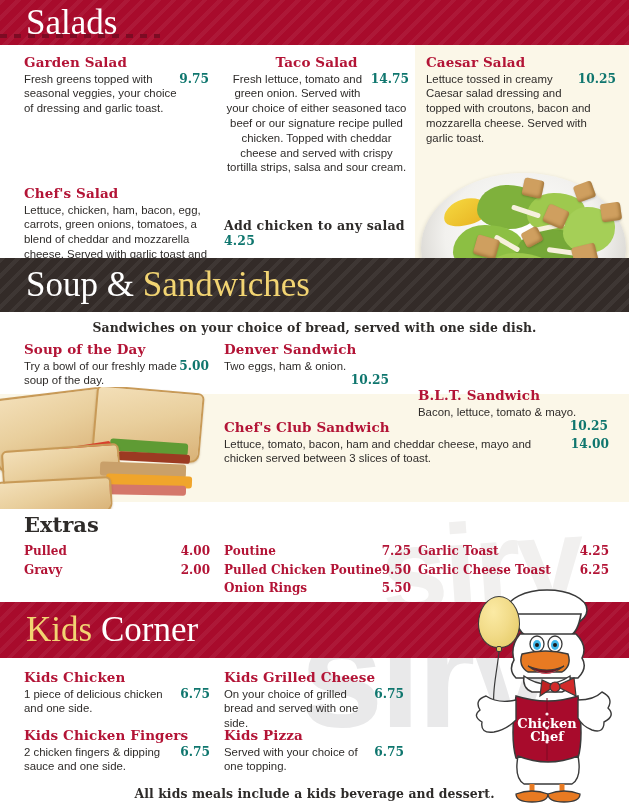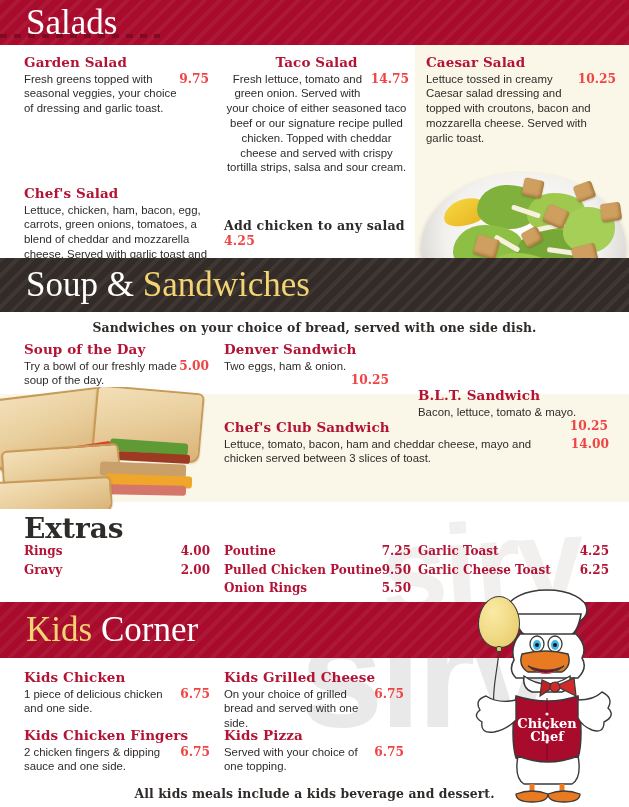--- a/index.html
+++ b/index.html
@@ -64,21 +64,21 @@
   .item-name {
     font-family: "DejaVu Serif", "Liberation Serif", serif;
     font-weight: 700; font-size: 13.5px; color:#b31436;
     letter-spacing: .1px; line-height: 1.15; margin-bottom: 1px;
   }
   .item-desc {
     font-size: 11.4px; color:#2e2b29; line-height: 1.30;
   }
   .price {
     font-family: "DejaVu Serif", "Liberation Serif", serif;
-    font-weight: 700; color:#ef4444; font-size: 12.2px;
+    font-weight: 700; color:#0f766e; font-size: 12.2px;
   }
   .price-right { float: right; }
 
   
   #salads-body { position:absolute; top:45px; left:0; width:629px; height:213px; z-index:3; }
   .caesar-panel {
     position:absolute; left:415px; top:0; width:214px; height:213px;
     background:#fbf7e8;
   }
   .col { position:absolute; }
@@ -146,21 +146,21 @@
     border:2px solid #c89a57; border-radius:6px 6px 9px 9px;
     box-shadow: 0 1px 2px rgba(120,80,30,.3);
   }
   .fill { position:absolute; border-radius:3px; }
 
   
   #extras { position:absolute; top:508px; left:0; width:629px; height:94px; z-index:4; }
   #extras h2 {
     position:absolute; left:24px; top:4px;
     font-family:"DejaVu Serif","Liberation Serif",serif;
-    font-weight:700; font-size:28px; color:#2e2b29;
+    font-weight:700; font-size:21px; color:#2e2b29;
   }
   .ex-col { position:absolute; top:36px; }
   #ex-col1 { left:24px;  width:186px; }
   #ex-col2 { left:224px; width:187px; }
   #ex-col3 { left:418px; width:191px; }
   .ex-row {
     position:relative; height:18.5px;
     font-family:"DejaVu Serif","Liberation Serif",serif;
     font-weight:700; font-size:12px; color:#b31436;
   }
@@ -322,21 +322,21 @@
       <div class="fill" style="left:104px;top:98px;width:82px;height:10px;background:#d4776a;transform:rotate(1deg);"></div>
       <div class="toast" style="left:-4px;top:92px;width:116px;height:36px;transform:rotate(-3deg);"></div>
     </div>
   </div>
 
   <div id="extras">
     <h2>Extras</h2>
 
     <div class="ex-col" id="ex-col1">
       <div class="ex-row">
-        <span>Rings</span>
+        <span>Pulled</span>
         <span class="ex-price">4.00</span>
       </div>
       <div class="ex-row">
         <span>Gravy</span>
         <span class="ex-price">2.00</span>
       </div>
     </div>
 
     <div class="ex-col" id="ex-col2">
       <div class="ex-row">

